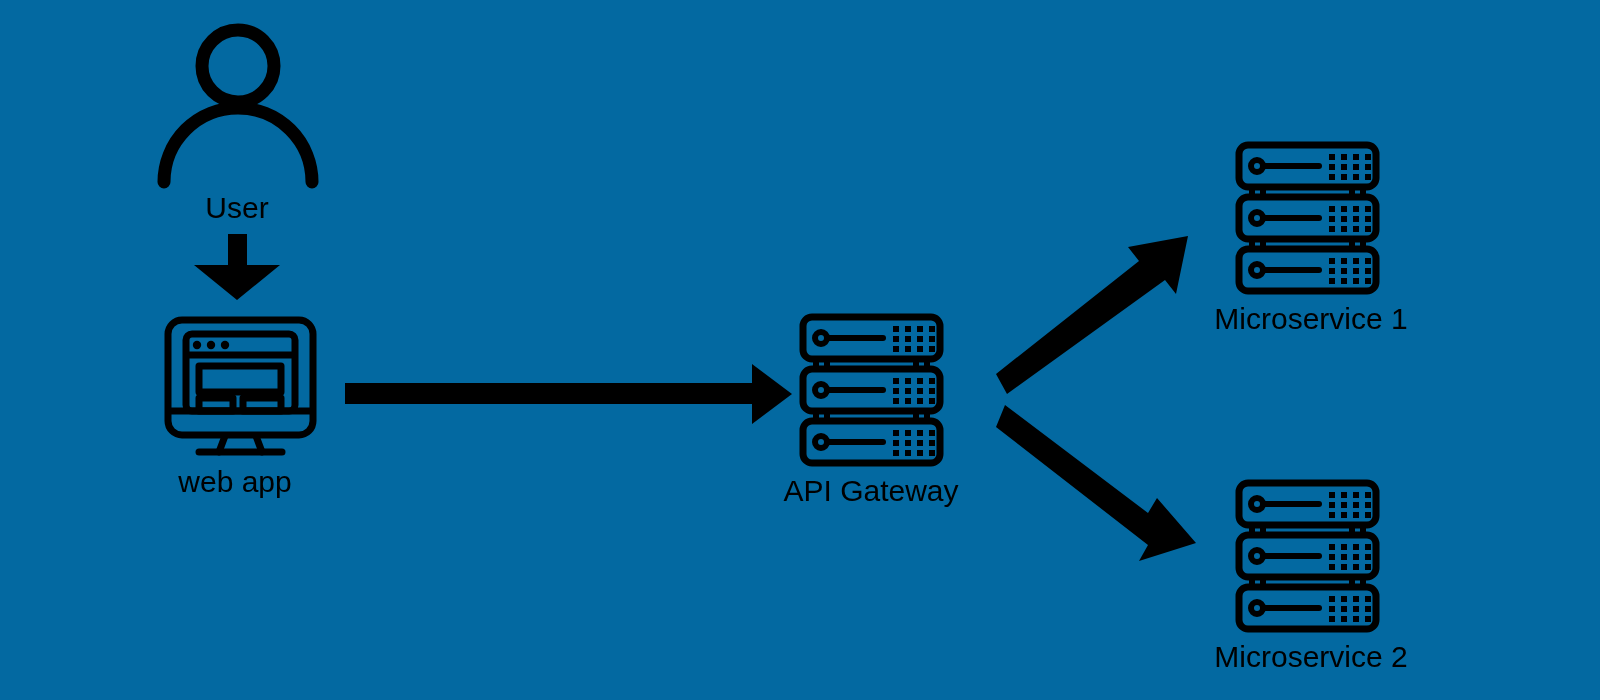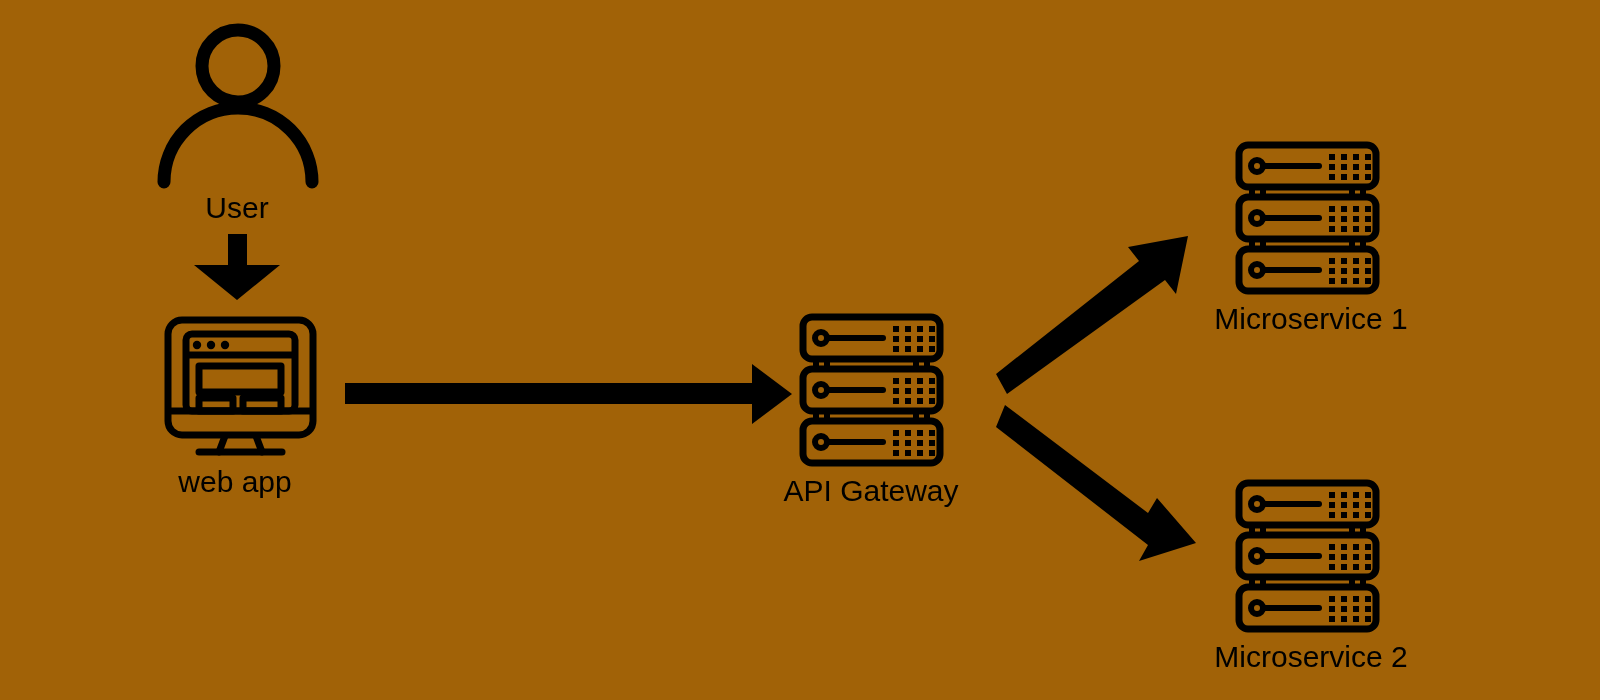--- a/index.html
+++ b/index.html
@@ -7,21 +7,21 @@
     padding: 0;
     background: #ffffff;
   }
   body {
     font-family: "Liberation Sans", sans-serif;
   }
   #diagram-canvas {
     position: relative;
     width: 1600px;
     height: 700px;
-    background: #a16207;
+    background: #0369a1;
     overflow: hidden;
     text-align: center;
   }
   #diagram-svg {
     position: absolute;
     left: 0;
     top: 0;
     width: 1600px;
     height: 700px;
     display: block;

